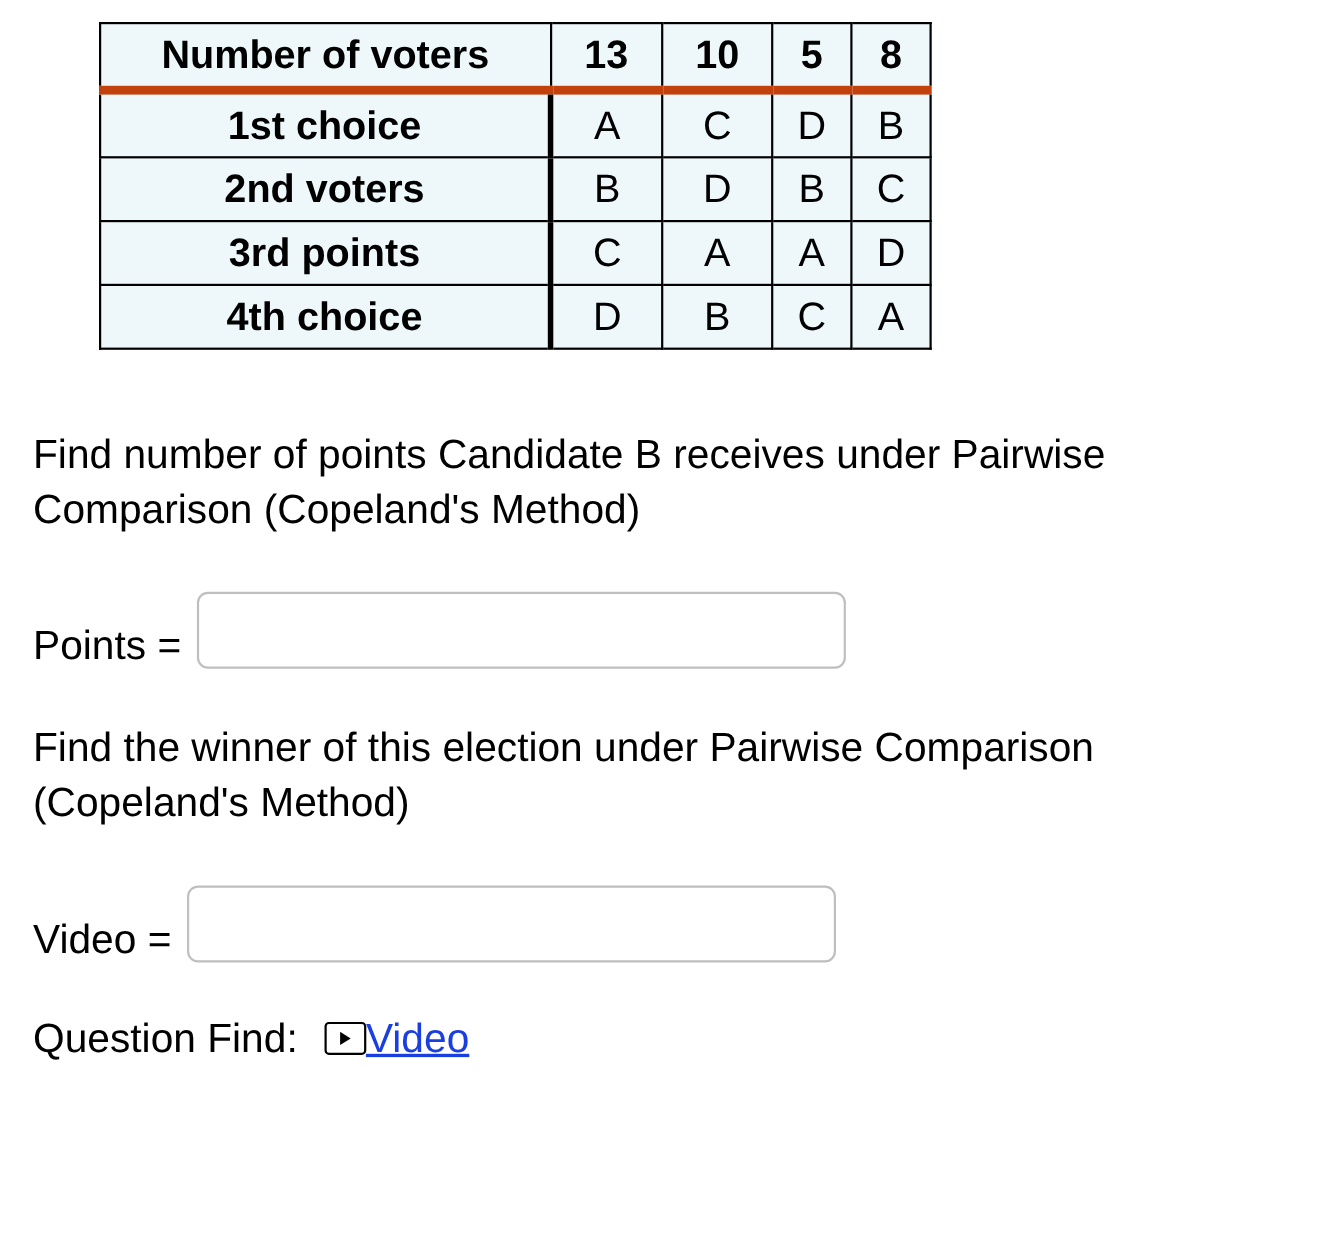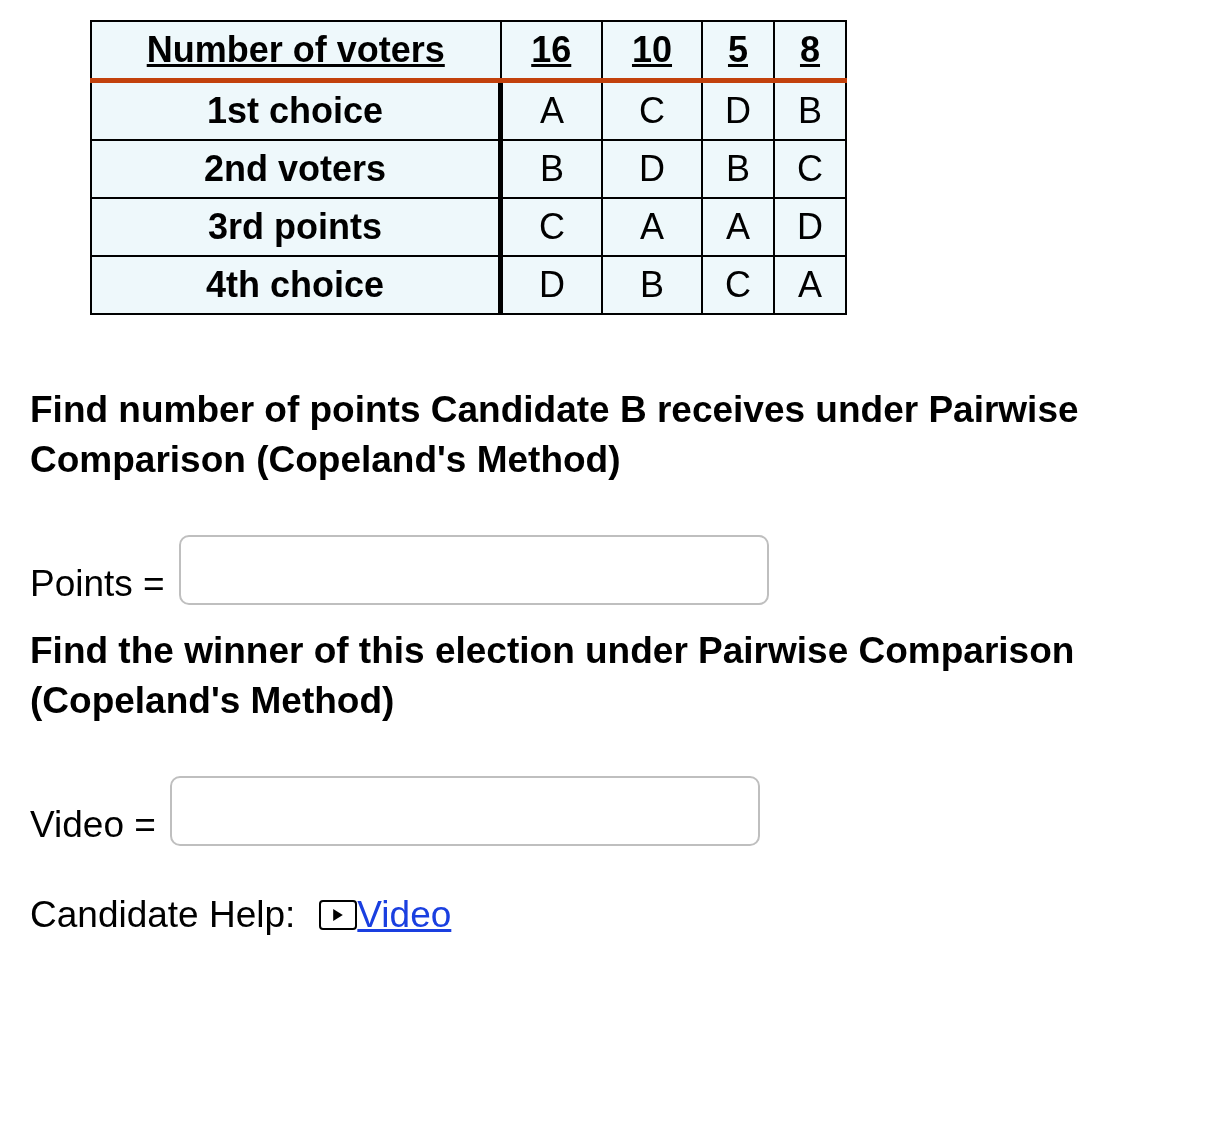--- a/index.html
+++ b/index.html
@@ -32,22 +32,21 @@
   .pref-table .rowlabel {
     width: 370px;
     padding: 10px 18px;
   }
   .pref-table .c1 { width: 98px; padding: 10px 0; }
   .pref-table .c2 { width: 98px; padding: 1px 0; }
   .pref-table .c3 { width: 70px; padding: 10px 0; }
   .pref-table .c4 { width: 70px; padding: 10px 0; }
   .pref-table .thick-bottom th,
   .pref-table .thick-bottom td {
-    border-bottom: 5px solid #c2410c;
-    text-decoration: underline;
+    border-bottom: 8px solid #c2410c;
   }
   .pref-table .data td {
     font-weight: 400;
   }
   .pref-table .data .rowlabel {
     font-weight: 700;
     margin-left: 24px;
   }
   .pref-table td.rowlabel {
     border-right: 5px solid #000;
@@ -55,24 +54,23 @@
   .pref-table th.rowlabel {
     border-right: 2px solid #000;
   }
 
   
   .qtext {
     font-size: 37px;
     line-height: 1.35;
     margin-top: 70px;
     max-width: 1140px;
-    font-weight: bold;
   }
   .qtext.second {
-    margin-top: 21px;
+    margin-top: 47px;
   }
   .answer-row {
     margin-top: 50px;
     display: flex;
     align-items: flex-end;
     font-size: 37px;
   }
   .answer-row .lbl {
     margin-right: 14px;
     white-space: nowrap;
@@ -120,21 +118,21 @@
 </style>
 </head>
 <body>
 
 <div class="page">
 
   <table class="pref-table">
     <tbody>
         <tr class="thick-bottom">
       <th class="rowlabel">Number of voters</th>
-      <th class="c1">16</th>
+      <th class="c1">13</th>
       <th class="c2">10</th>
       <th class="c3">5</th>
       <th class="c4">8</th>
     </tr>
     <tr class="data">
       <td class="rowlabel">1st choice</td>
       <td class="c1">A</td>
       <td class="c2">C</td>
       <td class="c3">D</td>
       <td class="c4">B</td>
@@ -171,21 +169,21 @@
   </div>
 
   <div class="qtext second">Find the winner of this election under Pairwise Comparison (Copeland's Method)</div>
 
   <div class="answer-row">
     <span class="lbl">Video =</span>
     <input type="text" value="" style="">
   </div>
 
   <div class="help-row">
-    <span>Candidate Help:</span>
+    <span>Question Find:</span>
     <a class="video-link">
       <span class="video-icon">
         <svg viewBox="0 0 10 10">
             <polygon points="1,0 9,5 1,10" fill="#000"></polygon>
           </svg>
       </span>
       <span>Video</span>
     </a>
   </div>
 

